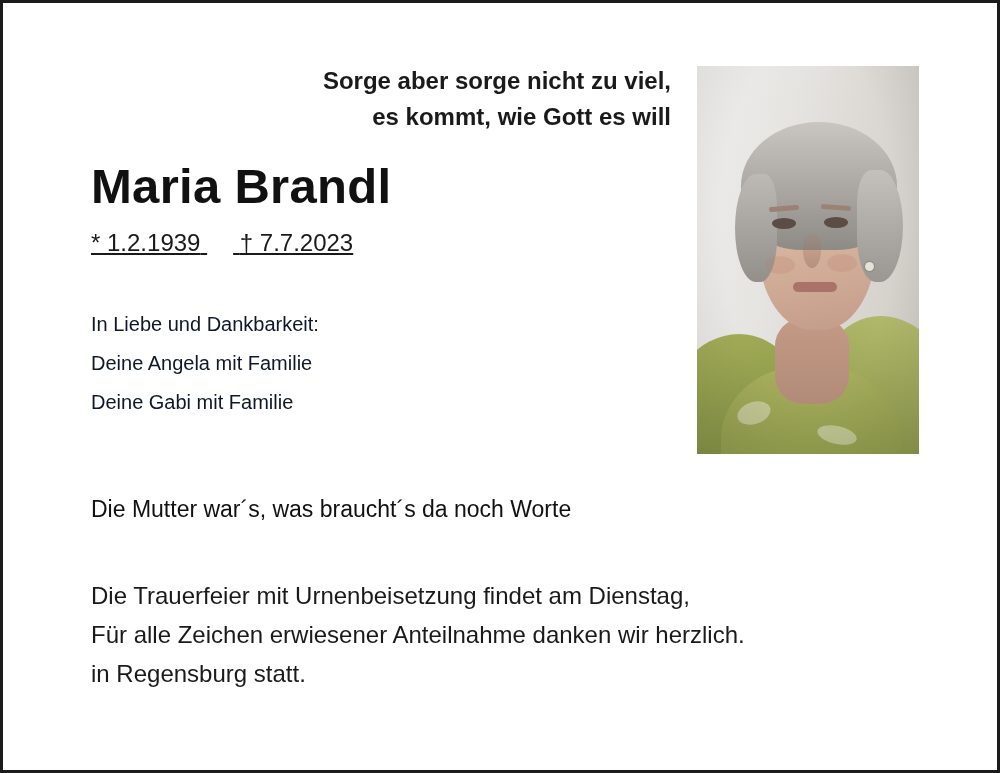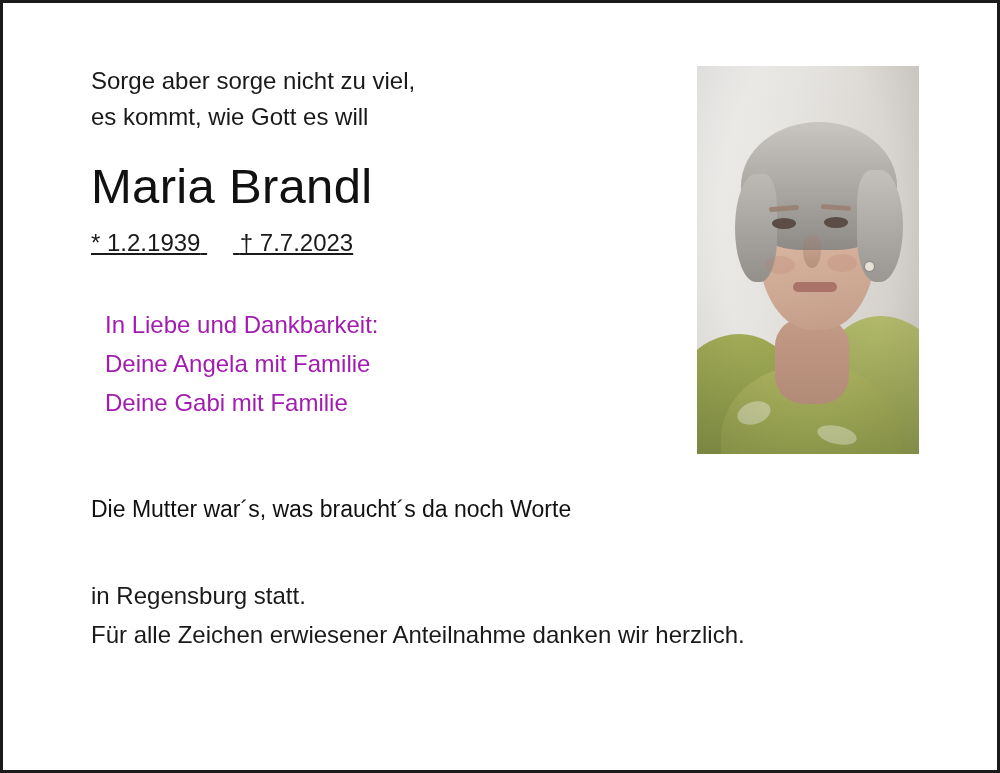--- a/index.html
+++ b/index.html
@@ -37,54 +37,54 @@
     position: absolute;
     left: 88px;
     top: 60px;
     width: 580px;
   }
 
   .verse {
     font-size: 24px;
     line-height: 36px;
     color: #1a1a1a;
-    font-weight: 400;
-    white-space: nowrap;
+    font-weight: 700;
+    white-space: nowrap;
+    text-align: right;
   }
 
   .name {
     margin-top: 22px;
     font-size: 49px;
     line-height: 58px;
-    font-weight: 400;
+    font-weight: 700;
     letter-spacing: 0.3px;
     color: #111111;
     white-space: nowrap;
   }
 
   .dates {
     margin-top: 12px;
     font-size: 24px;
     line-height: 32px;
     color: #1a1a1a;
     white-space: nowrap;
     text-decoration: underline;
   }
   .dates .sep {
     display: inline-block;
     width: 26px;
   }
 
   .dedication {
     margin-top: 46px;
-    font-size: 24px;
+    font-size: 20px;
     line-height: 39px;
-    color: #a21caf;
-    white-space: nowrap;
-    margin-left: 14px;
+    color: #0f172a;
+    white-space: nowrap;
   }
 
   .motto {
     position: absolute;
     left: 88px;
     top: 490px;
     width: 860px;
     font-size: 23px;
     line-height: 32px;
     font-weight: normal;
@@ -282,22 +282,23 @@
       <div class="dedication">
         <div>In Liebe und Dankbarkeit:</div>
         <div>Deine Angela mit Familie</div>
         <div>Deine Gabi mit Familie</div>
       </div>
     </div>
 
     <div class="motto">Die Mutter war´s, was braucht´s da noch Worte</div>
 
     <div class="details">
+      <div class="line">Die Trauerfeier mit Urnenbeisetzung findet am Dienstag,</div>
+      <div class="line">Für alle Zeichen erwiesener Anteilnahme danken wir herzlich.</div>
       <div class="line">in Regensburg statt.</div>
-      <div class="line">Für alle Zeichen erwiesener Anteilnahme danken wir herzlich.</div>
     </div>
 
     <div class="photo">
       <div class="bg"></div>
       <div class="shoulder-left"></div>
       <div class="shoulder-right"></div>
       <div class="torso"></div>
       <div class="pattern1"></div>
       <div class="pattern2"></div>
 

